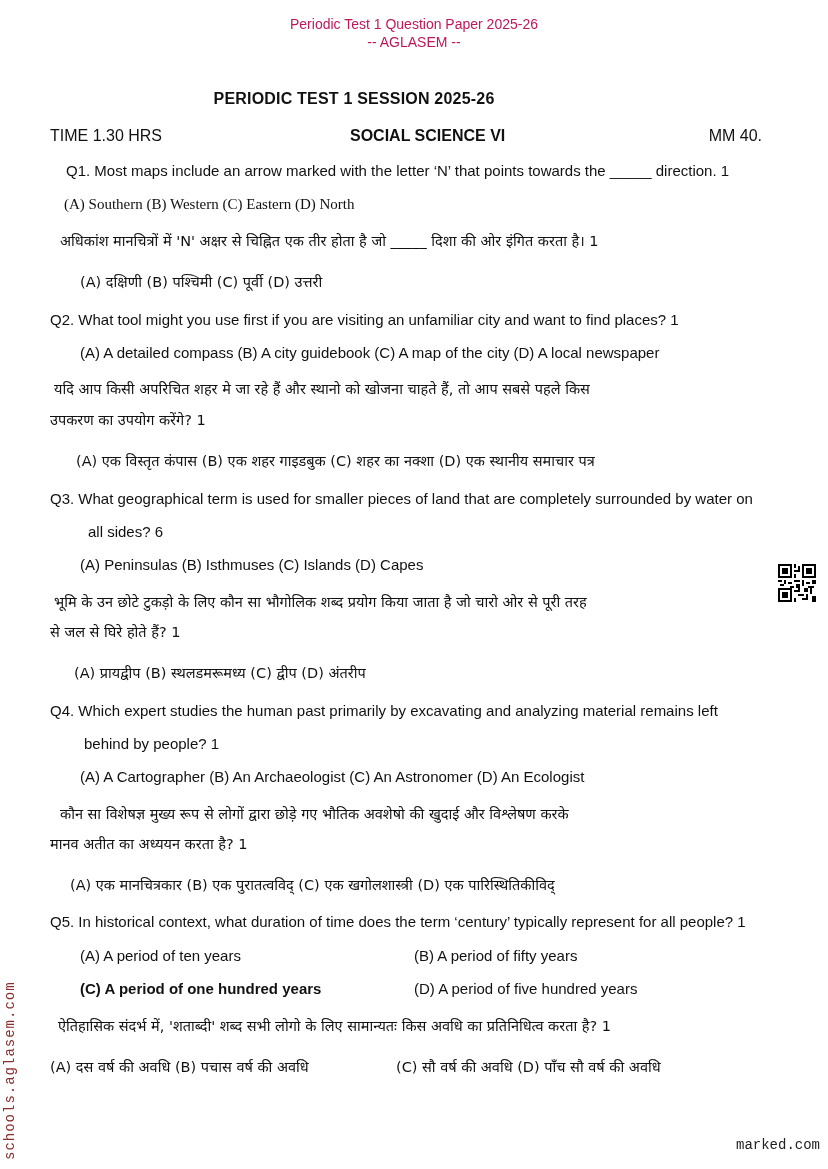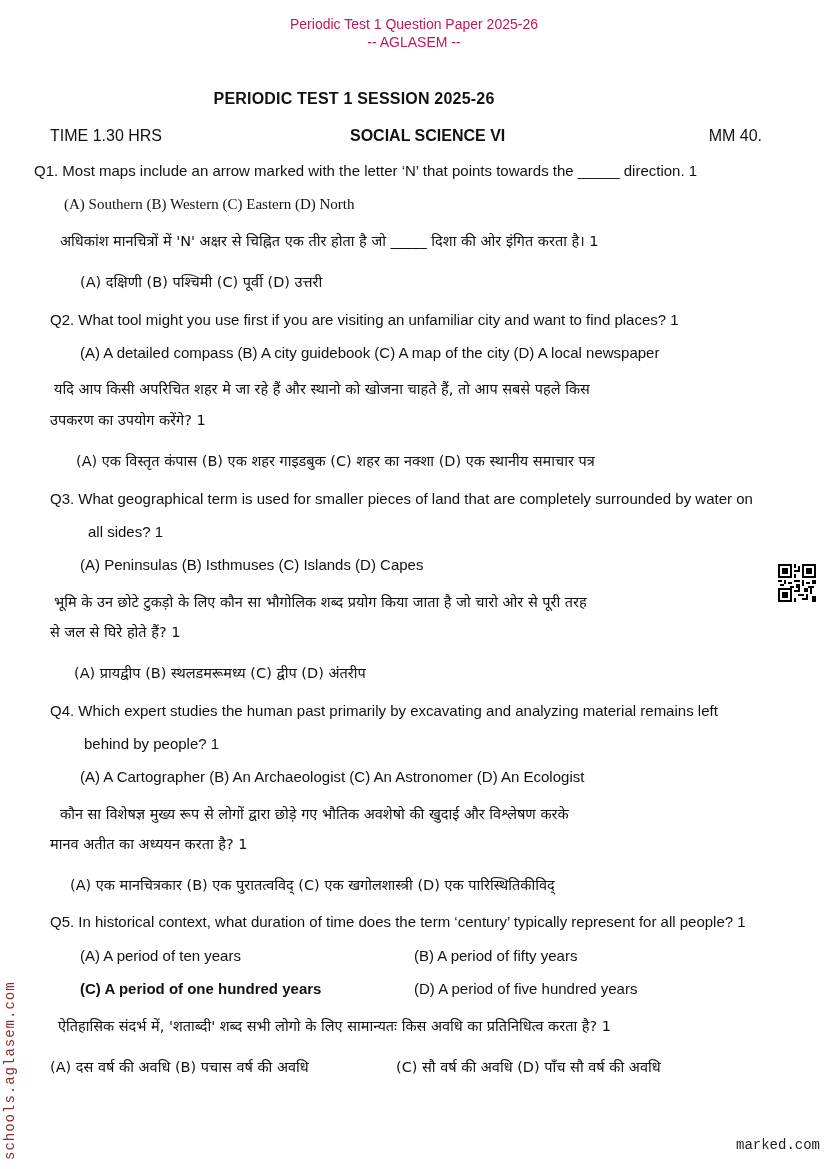--- a/index.html
+++ b/index.html
@@ -32,33 +32,33 @@
 <div class="banner l2">-- AGLASEM --</div>
 
 <div class="title">PERIODIC TEST 1 SESSION  2025-26</div>
 
 <div class="meta">
   <span class="time">TIME 1.30 HRS</span>
   <span class="subject">SOCIAL SCIENCE VI</span>
   <span class="mm">MM 40.</span>
 </div>
 
-<div class="line" style="top:161px;left:34px;">Q1. Most maps include an arrow marked with the letter ‘N’ that points towards the _____ direction. 1</div>
+<div class="line" style="top:161px;left:66px;">Q1. Most maps include an arrow marked with the letter ‘N’ that points towards the _____ direction. 1</div>
 <div class="line" style="top:194px;left:64px;font-family:Liberation Serif, serif;">(A) Southern (B) Western (C) Eastern (D) North</div>
 <div class="line hi" style="top:231px;left:60px;">अधिकांश मानचित्रों में 'N' अक्षर से चिह्नित एक तीर होता है जो _____ दिशा की ओर इंगित करता है। 1</div>
 <div class="line hi" style="top:272px;left:80px;">(A) दक्षिणी  (B) पश्चिमी  (C) पूर्वी  (D) उत्तरी</div>
 
 <div class="line" style="top:310px;left:50px;">Q2. What tool might you use first if you are visiting an unfamiliar city and want to find places?  1</div>
 <div class="line" style="top:343px;left:80px;">(A) A detailed compass (B) A city guidebook (C) A map of the city (D) A local newspaper</div>
 <div class="line hi" style="top:379px;left:54px;">यदि आप किसी अपरिचित शहर मे जा रहे हैं और स्थानो को खोजना चाहते हैं, तो आप सबसे पहले किस</div>
 <div class="line hi" style="top:410px;left:50px;">उपकरण का उपयोग करेंगे? 1</div>
 <div class="line hi" style="top:451px;left:76px;">(A) एक विस्तृत कंपास (B) एक शहर गाइडबुक (C) शहर का नक्शा (D) एक स्थानीय समाचार पत्र</div>
 
 <div class="line" style="top:489px;left:50px;">Q3. What geographical term is used for smaller pieces of land that are completely surrounded by water on</div>
-<div class="line" style="top:522px;left:88px;">all sides?     1</div>
+<div class="line" style="top:522px;left:88px;">all sides?     6</div>
 <div class="line" style="top:555px;left:80px;">(A) Peninsulas (B) Isthmuses (C) Islands (D) Capes</div>
 <div class="line hi" style="top:592px;left:54px;">भूमि के उन छोटे टुकड़ो के लिए कौन सा भौगोलिक शब्द प्रयोग किया जाता है जो चारो ओर से पूरी तरह</div>
 <div class="line hi" style="top:622px;left:50px;">से जल से घिरे होते हैं? 1</div>
 <div class="line hi" style="top:663px;left:74px;">(A) प्रायद्वीप (B) स्थलडमरूमध्य (C) द्वीप (D) अंतरीप</div>
 
 <svg class="qr" viewBox="0 0 19 19">
   <rect width="19" height="19" fill="#fff"></rect>
   <g fill="#000">
     <rect x="0" y="0" width="7" height="7"></rect>
       <rect x="1" y="1" width="5" height="5" fill="#fff"></rect>

